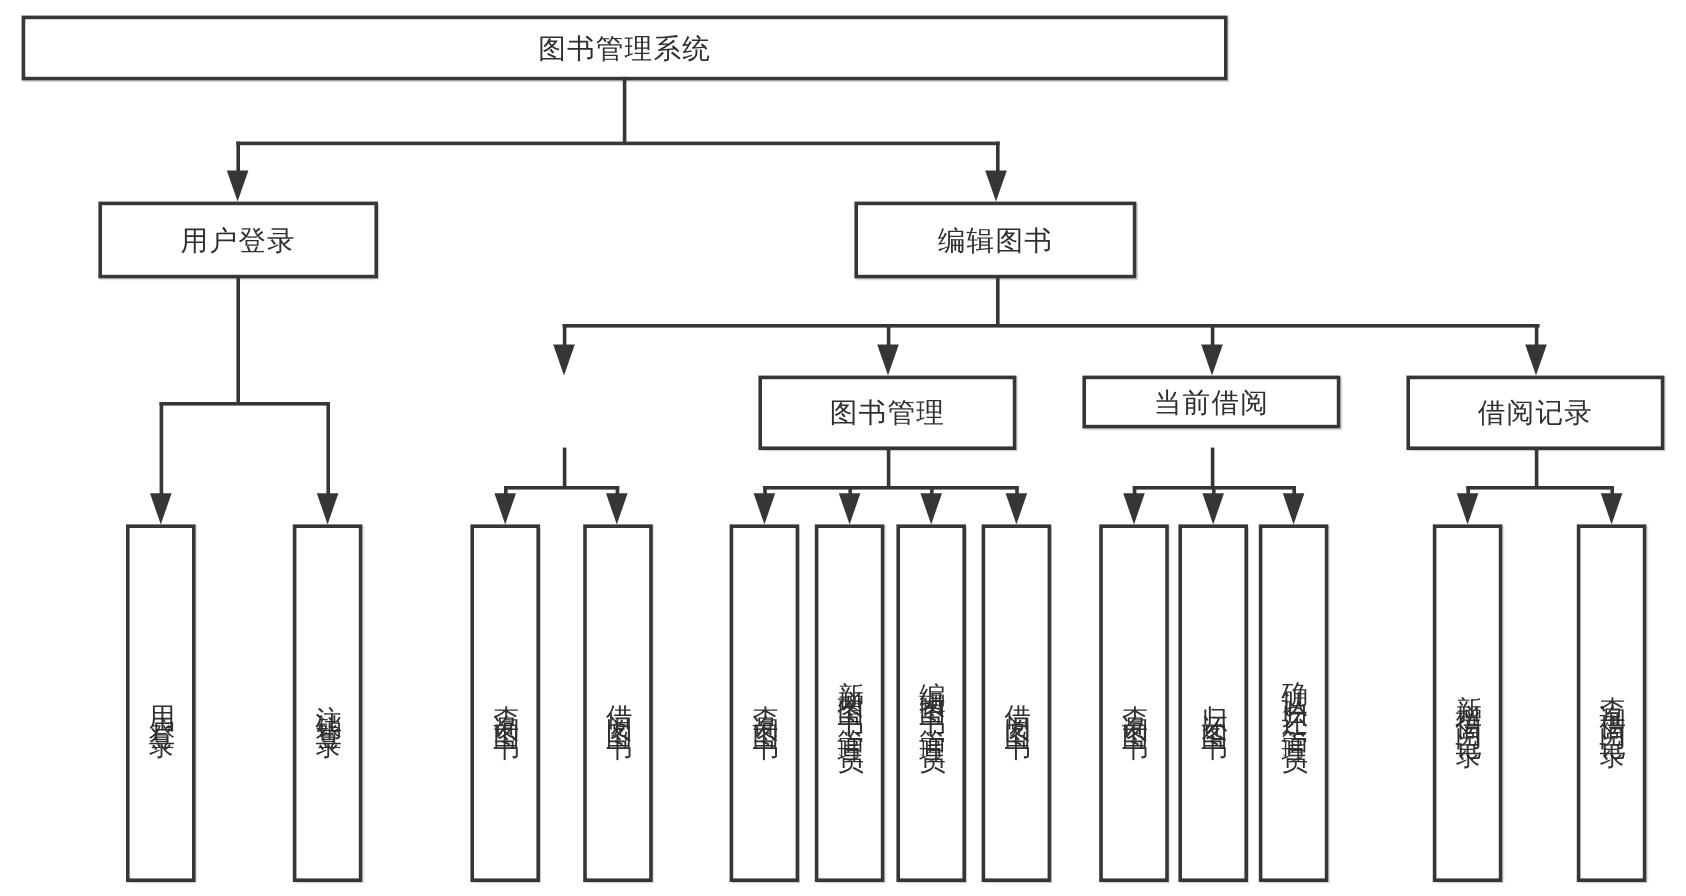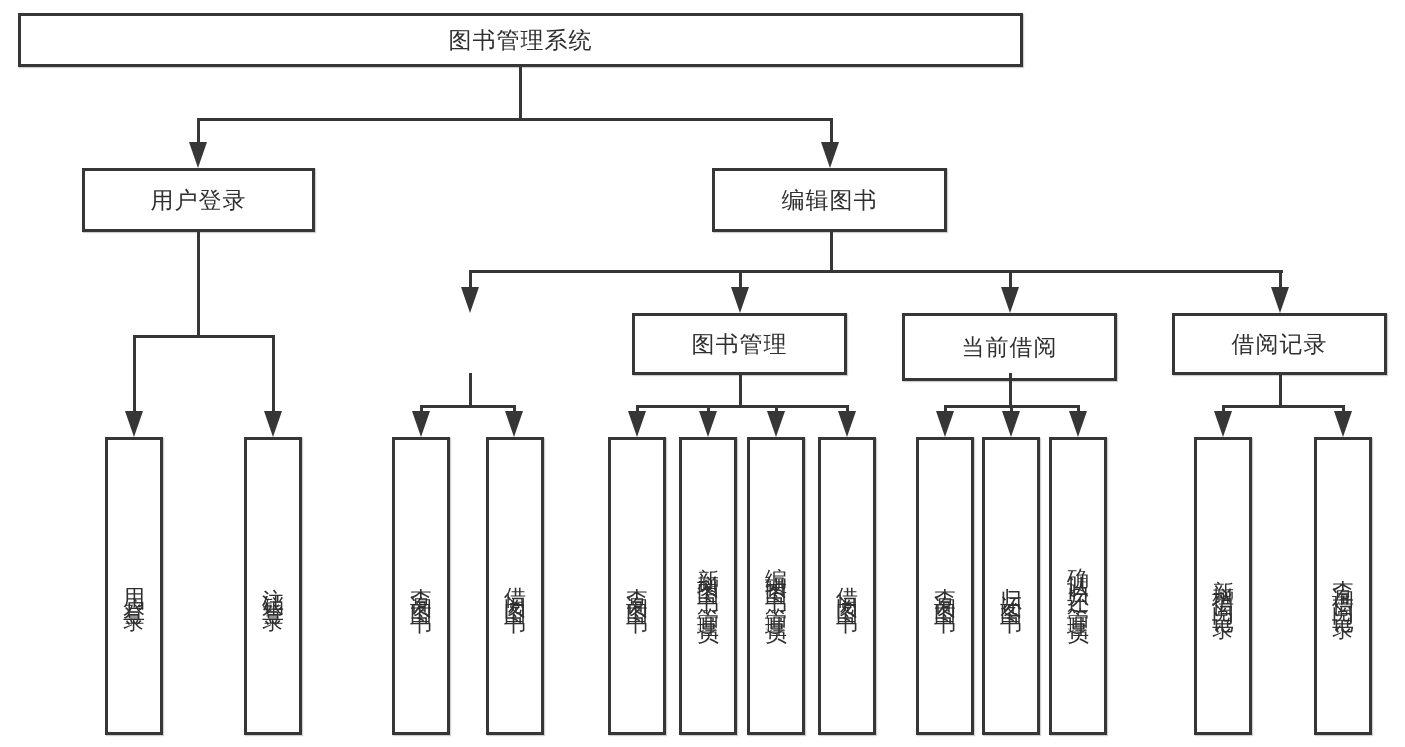--- a/index.html
+++ b/index.html
@@ -74,21 +74,21 @@
   <div class="box h" style="left:82px; top:168px; width:233px; height:64px;">
     <span class="label">用户登录</span>
   </div>
   <div class="box h" style="left:712px; top:168px; width:235px; height:64px;">
     <span class="label">编辑图书</span>
   </div>
 
   <div class="box h" style="left:632px; top:313px; width:215px; height:62px;">
     <span class="label">图书管理</span>
   </div>
-  <div class="box h" style="left:902px; top:313px; width:215px; height:68px;text-align:right;">
+  <div class="box h" style="left:902px; top:313px; width:215px; height:44px;text-align:right;">
     <span class="label">当前借阅</span>
   </div>
   <div class="box h" style="left:1172px; top:313px; width:215px; height:62px;">
     <span class="label">借阅记录</span>
   </div>
 
   <div class="box v" style="left:105px; top:437px; width:58px; height:298px;">
     <span class="label">用户登录</span>
   </div>
   <div class="box v" style="left:244px; top:437px; width:58px; height:298px;">

